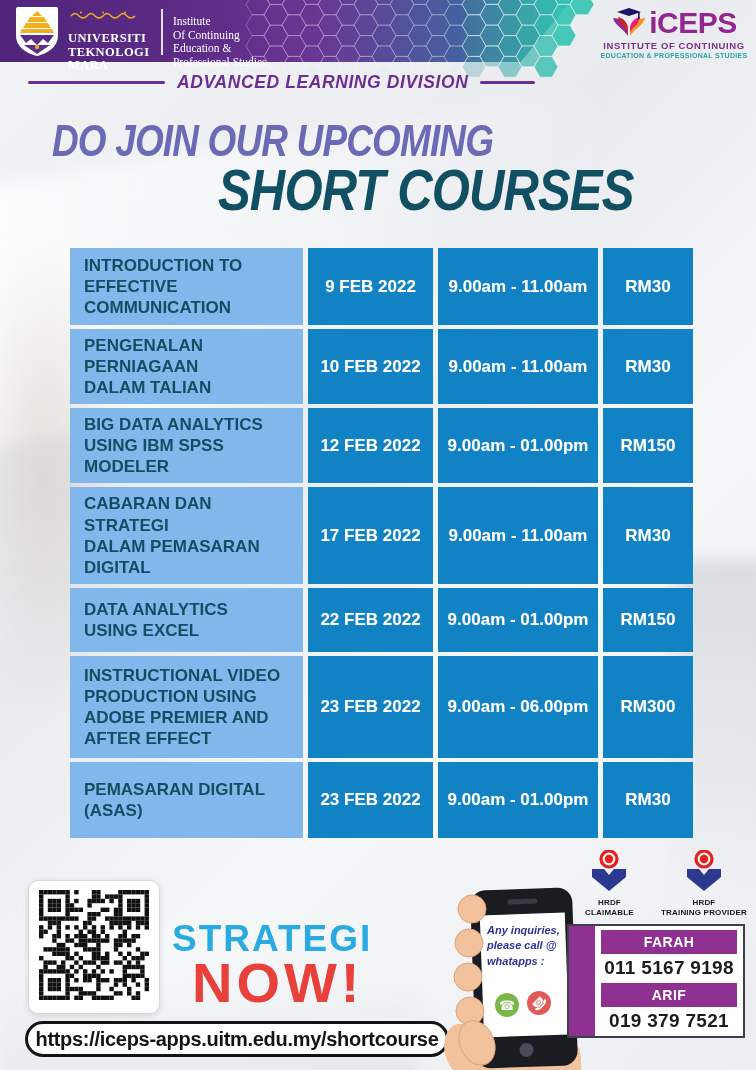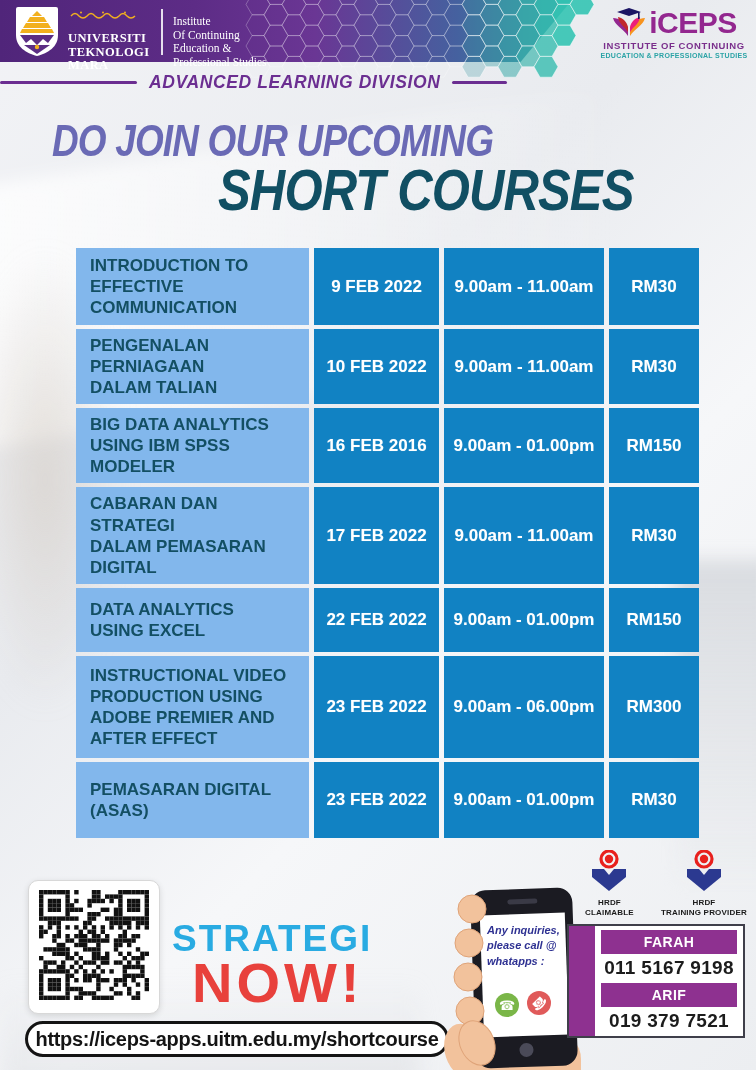--- a/index.html
+++ b/index.html
@@ -29,33 +29,33 @@
   .uitm-inst{font-size:11.5px;line-height:1.18;white-space:pre-line;font-family:"Liberation Serif", serif;color:#fff;margin-top:10px;}
 
   
   .iceps{position:absolute;top:6px;left:598px;width:152px;text-align:center;}
   .iceps-top{display:flex;align-items:center;justify-content:center;}
   .iceps-word{font-size:30px;font-weight:bold;color:#93278F;letter-spacing:-.5px;line-height:.9;}
   .iceps-l1{font-size:9.5px;font-weight:bold;color:#7A2F8C;letter-spacing:.6px;margin-top:2px;}
   .iceps-l2{font-size:7px;font-weight:bold;color:#2BA3A6;letter-spacing:.3px;margin-top:1px;}
 
   
-  .ald{position:absolute;top:72px;left:0;right:8px;display:flex;align-items:center;}
+  .ald{position:absolute;top:72px;left:0;right:8px;display:flex;align-items:center;padding-left:28px;}
   .ald-line{height:3px;background:#6B2E91;border-radius:2px;}
   .ald-l1{width:137px;} .ald-l2{width:55px;}
   .ald-text{margin:0 12px;font-size:17.5px;font-weight:bold;font-style:italic;color:#6B2E91;letter-spacing:.6px;}
 
   
   .title1{position:absolute;top:116px;left:52px;font-size:44px;font-weight:bold;font-style:italic;
       color:#6A6AB5;letter-spacing:-1px;transform:scaleX(.84);transform-origin:left top;white-space:nowrap;}
   .title2{position:absolute;top:157px;left:218px;font-size:57px;font-weight:bold;font-style:italic;
       color:#114F63;letter-spacing:-1px;transform:scaleX(.86);transform-origin:left top;white-space:nowrap;}
 
   
-  .ctable{position:absolute;top:248px;left:76px;width:623px;}
+  .ctable{position:absolute;top:248px;left:70px;width:623px;}
   .trow{display:grid;grid-template-columns:233px 125px 160px 90px;column-gap:5px;margin-bottom:4px;}
   .trow:nth-child(1){min-height:77px;} .trow:nth-child(2){min-height:75px;}
   .trow:nth-child(3){min-height:75px;} .trow:nth-child(4){min-height:96px;}
   .trow:nth-child(5){min-height:64px;} .trow:nth-child(6){min-height:102px;}
   .trow:nth-child(7){min-height:76px;}
   .cell{display:flex;align-items:center;font-weight:bold;}
   .cell.course{background:#82B7EC;color:#134F63;font-size:17px;line-height:1.24;
       padding:6px 8px 6px 14px;white-space:pre-line;text-align:left;}
   .cell.meta{background:#1182C3;color:#fff;font-size:17px;justify-content:center;text-align:center;
       text-shadow:0 0 1px rgba(255,255,255,.3);}
@@ -248,21 +248,21 @@
 PERNIAGAAN
 DALAM TALIAN</div>
         <div class="cell meta">10 FEB 2022</div>
         <div class="cell meta">9.00am - 11.00am</div>
         <div class="cell meta">RM30</div>
       </div>
       <div class="trow">
         <div class="cell course">BIG DATA ANALYTICS
 USING IBM SPSS
 MODELER</div>
-        <div class="cell meta">16 FEB 2016</div>
+        <div class="cell meta">12 FEB 2022</div>
         <div class="cell meta">9.00am - 01.00pm</div>
         <div class="cell meta">RM150</div>
       </div>
       <div class="trow">
         <div class="cell course">CABARAN DAN
 STRATEGI
 DALAM PEMASARAN
 DIGITAL</div>
         <div class="cell meta">17 FEB 2022</div>
         <div class="cell meta">9.00am - 11.00am</div>

